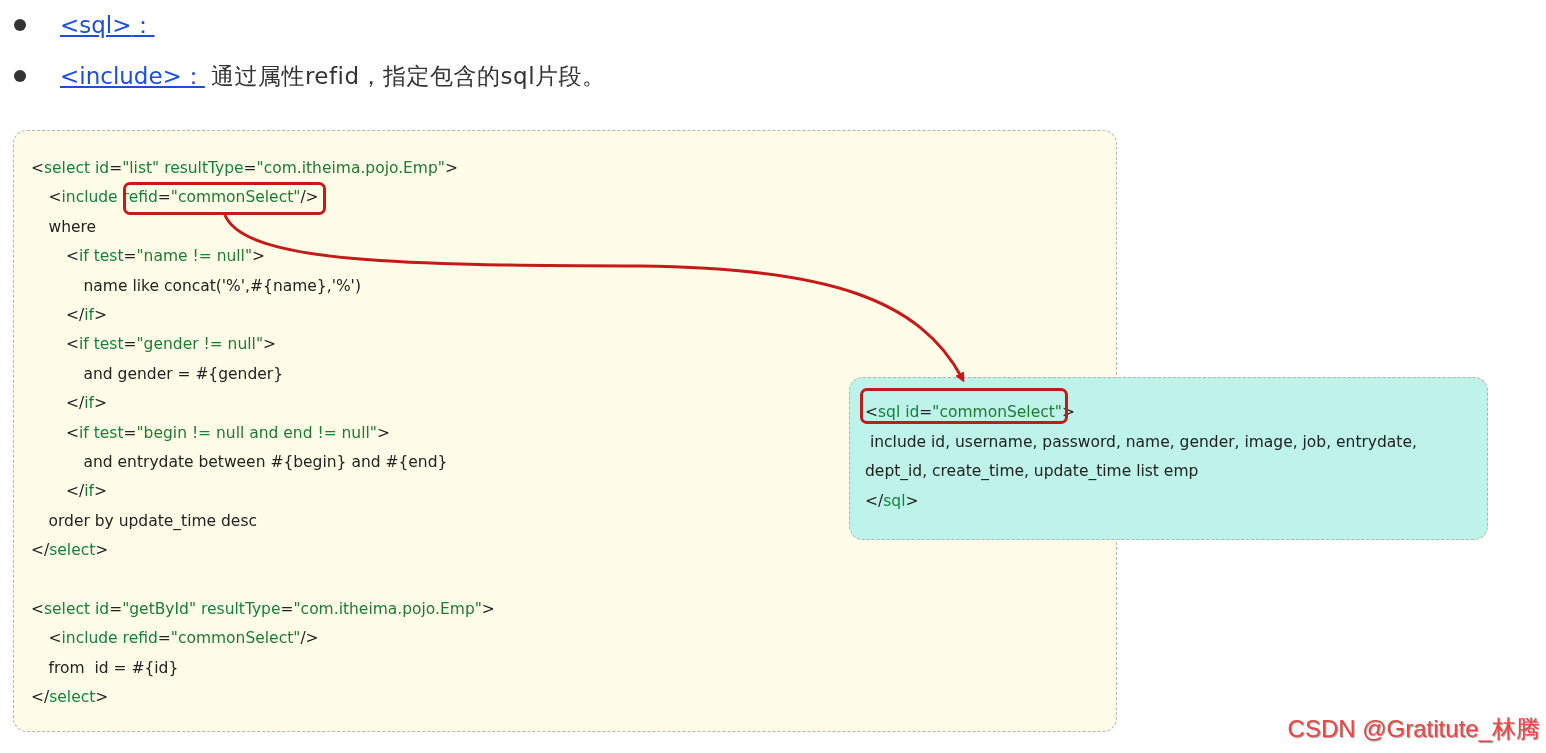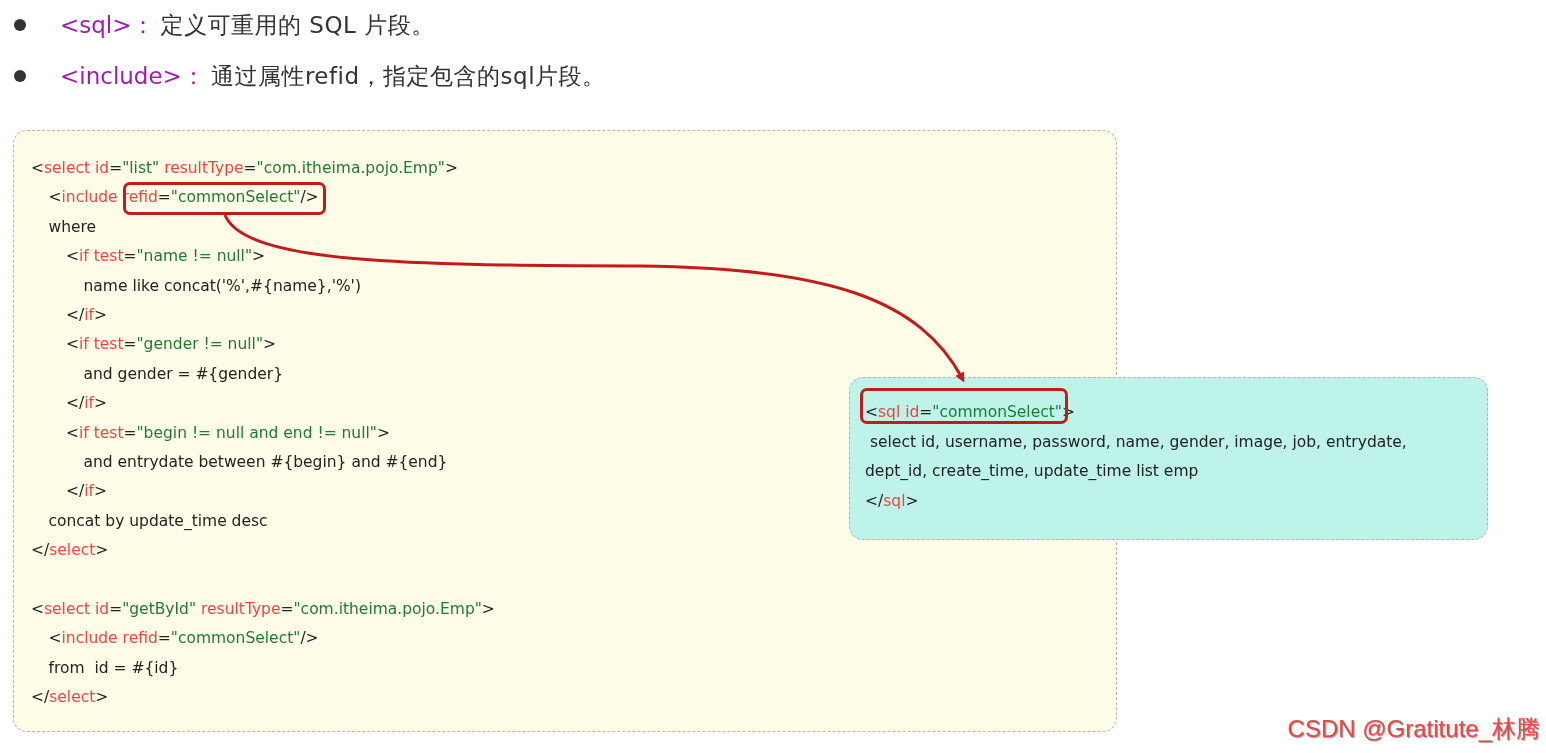--- a/index.html
+++ b/index.html
@@ -26,21 +26,21 @@
     }
     .bullet-dot {
       width: 12px;
       height: 12px;
       border-radius: 50%;
       background: #333333;
       margin-right: 34px;
       margin-left: 0px;
       flex: none;
     }
-    .tag-red { color: #a21caf; }
+    .tag-red { color: #1d4ed8; text-decoration: underline; }
     .desc { margin-left: 6px; letter-spacing: 0.5px; }
 
     .code-box {
       position: absolute;
       box-sizing: border-box;
       border: 1.5px dashed #b4b4b4;
       border-radius: 14px;
     }
     .yellow-box {
       left: 13px;
@@ -57,21 +57,21 @@
       background: #bdf3e9;
     }
     .code-line {
       position: absolute;
       font-size: 15.5px;
       color: #222222;
       white-space: pre;
       height: 22px;
       line-height: 22px;
     }
-    .kw { color: #ef4444; }
+    .kw { color: #15803d; }
     .str { color: #1e7a33; }
     .plain { color: #222222; }
 
     .highlight-box {
       position: absolute;
       box-sizing: border-box;
       border: 3px solid #c51a1a;
       border-radius: 7px;
     }
 
@@ -92,21 +92,20 @@
       pointer-events: none;
     }
   </style>
 </head>
 <body>
 
 <div class="bullet-row" style="top:8px;">
   <span class="bullet-dot"></span>
   <span class="tag-red">&lt;sql&gt;</span>
   <span class="tag-red">：</span>
-  <span class="desc">定义可重用的 SQL 片段。</span>
 </div>
 <div class="bullet-row" style="top:59px;text-align:right;">
   <span class="bullet-dot"></span>
   <span class="tag-red">&lt;include&gt;</span>
   <span class="tag-red">：</span>
   <span class="desc">通过属性refid，指定包含的sql片段。</span>
 </div>
 
 <div class="code-box yellow-box"></div>
 <div id="main-code">
@@ -115,33 +114,33 @@
     <div class="code-line" style="left: 48.5px; top: 215.8px; text-align: center;"><span class="plain">where</span></div>
     <div class="code-line" style="left: 66px; top: 245.2px;"><span class="plain">&lt;</span><span class="kw">if</span><span class="plain"> </span><span class="kw">test</span><span class="plain">=</span><span class="str">"name != null"</span><span class="plain">&gt;</span></div>
     <div class="code-line" style="left: 83.5px; top: 274.6px;"><span class="plain">name like concat('%',#{name},'%')</span></div>
     <div class="code-line" style="left: 66px; top: 304px;"><span class="plain">&lt;/</span><span class="kw">if</span><span class="plain">&gt;</span></div>
     <div class="code-line" style="left: 66px; top: 333.4px;"><span class="plain">&lt;</span><span class="kw">if</span><span class="plain"> </span><span class="kw">test</span><span class="plain">=</span><span class="str">"gender != null"</span><span class="plain">&gt;</span></div>
     <div class="code-line" style="left: 83.5px; top: 362.8px;"><span class="plain">and gender = #{gender}</span></div>
     <div class="code-line" style="left: 66px; top: 392.2px;"><span class="plain">&lt;/</span><span class="kw">if</span><span class="plain">&gt;</span></div>
     <div class="code-line" style="left: 66px; top: 421.6px;"><span class="plain">&lt;</span><span class="kw">if</span><span class="plain"> </span><span class="kw">test</span><span class="plain">=</span><span class="str">"begin != null and end != null"</span><span class="plain">&gt;</span></div>
     <div class="code-line" style="left: 83.5px; top: 451px;"><span class="plain">and entrydate between #{begin} and #{end}</span></div>
     <div class="code-line" style="left: 66px; top: 480.4px;"><span class="plain">&lt;/</span><span class="kw">if</span><span class="plain">&gt;</span></div>
-    <div class="code-line" style="left: 48.5px; top: 509.8px;"><span class="plain">concat by update_time desc</span></div>
+    <div class="code-line" style="left: 48.5px; top: 509.8px;"><span class="plain">order by update_time desc</span></div>
     <div class="code-line" style="left: 31px; top: 539.2px;"><span class="plain">&lt;/</span><span class="kw">select</span><span class="plain">&gt;</span></div>
     <div class="code-line" style="left: 31px; top: 568.6px;"></div>
     <div class="code-line" style="left: 31px; top: 598px;"><span class="plain">&lt;</span><span class="kw">select</span><span class="plain"> </span><span class="kw">id</span><span class="plain">=</span><span class="str">"getById"</span><span class="plain"> </span><span class="kw">resultType</span><span class="plain">=</span><span class="str">"com.itheima.pojo.Emp"</span><span class="plain">&gt;</span></div>
     <div class="code-line" style="left: 48.5px; top: 627.4px;"><span class="plain">&lt;</span><span class="kw">include</span><span class="plain"> </span><span class="kw">refid</span><span class="plain">=</span><span class="str">"commonSelect"</span><span class="plain">/&gt;</span></div>
     <div class="code-line" style="left: 48.5px; top: 656.8px;"><span class="plain">from  id = #{id}</span></div>
     <div class="code-line" style="left: 31px; top: 686.2px;"><span class="plain">&lt;/</span><span class="kw">select</span><span class="plain">&gt;</span></div>
   </div>
 
 <div class="code-box cyan-box"></div>
 <div id="sql-code">
     <div class="code-line" style="left: 865px; top: 401px;"><span class="plain">&lt;</span><span class="kw">sql</span><span class="plain"> </span><span class="kw">id</span><span class="plain">=</span><span class="str">"commonSelect"</span><span class="plain">&gt;</span></div>
-    <div class="code-line" style="left: 865px; top: 430.5px;"><span class="plain"> select id, username, password, name, gender, image, job, entrydate,</span></div>
+    <div class="code-line" style="left: 865px; top: 430.5px;"><span class="plain"> include id, username, password, name, gender, image, job, entrydate,</span></div>
     <div class="code-line" style="left: 865px; top: 460px;"><span class="plain">dept_id, create_time, update_time list emp</span></div>
     <div class="code-line" style="left: 865px; top: 489.5px;"><span class="plain">&lt;/</span><span class="kw">sql</span><span class="plain">&gt;</span></div>
   </div>
 
 <div class="highlight-box" style="left:123px; top:182px; width:203px; height:33px;"></div>
 <div class="highlight-box" style="left:860px; top:388px; width:208px; height:36px;"></div>
 
 <svg class="arrow" width="1546" height="753">
   <defs>
     <marker id="ah" markerWidth="10" markerHeight="10" refX="5" refY="5" orient="auto" markerUnits="userSpaceOnUse">

